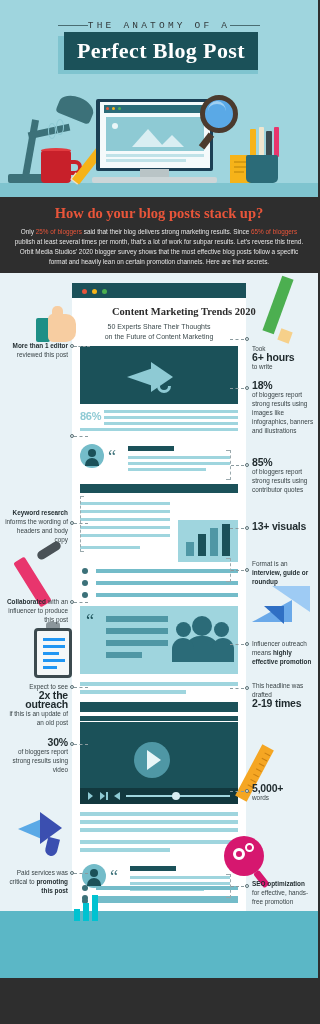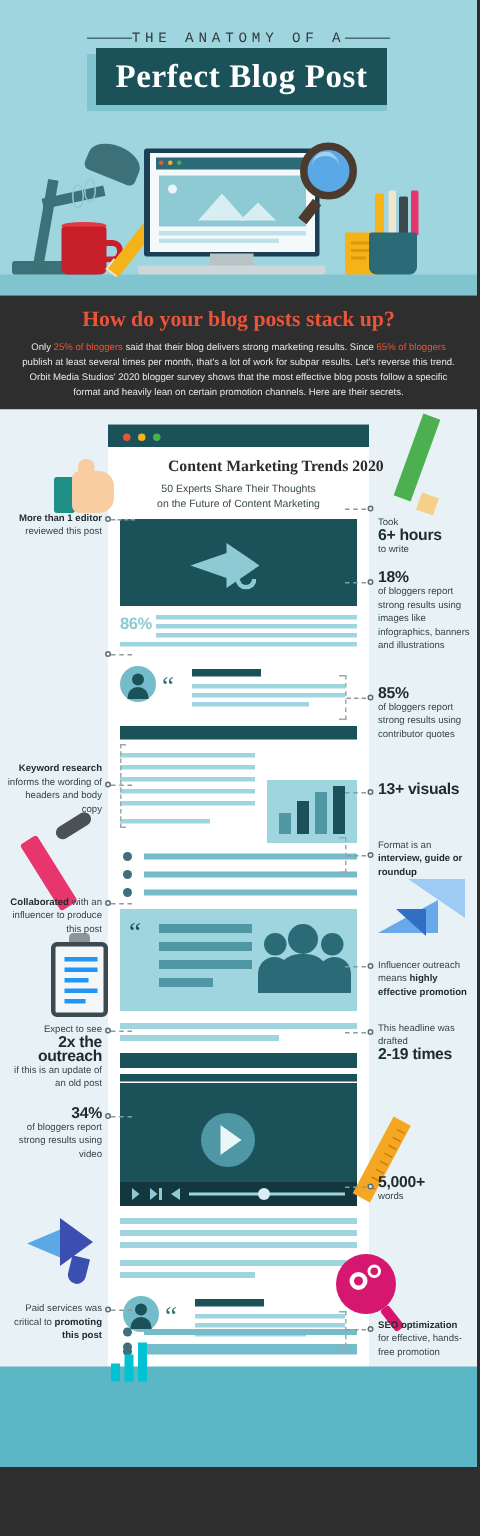--- a/index.html
+++ b/index.html
@@ -384,21 +384,21 @@
 
   <div class="ann l" style="left:2px; top:682px; width:66px;">
     <span>Expect to see</span>
     <span class="big">2x the outreach</span>
     <span>if this is an update of an old post</span>
   </div>
   <div class="node" style="left:70px;top:685px;"></div>
   <div class="dash" style="left:74px;top:687px;width:14px;"></div>
 
   <div class="ann l" style="left:6px; top:738px; width:62px;">
-    <span class="big">34%</span>
+    <span class="big">30%</span>
     <span>of bloggers report strong results using video</span>
   </div>
   <div class="node" style="left:70px;top:742px;"></div>
   <div class="dash" style="left:74px;top:744px;width:14px;"></div>
 
   <div class="ann l" style="left:4px; top:868px; width:64px;">
     <span>Paid services was</span>
     <span>critical to </span><span class="b">promoting this post</span>
   </div>
   <div class="node" style="left:70px;top:871px;"></div>

